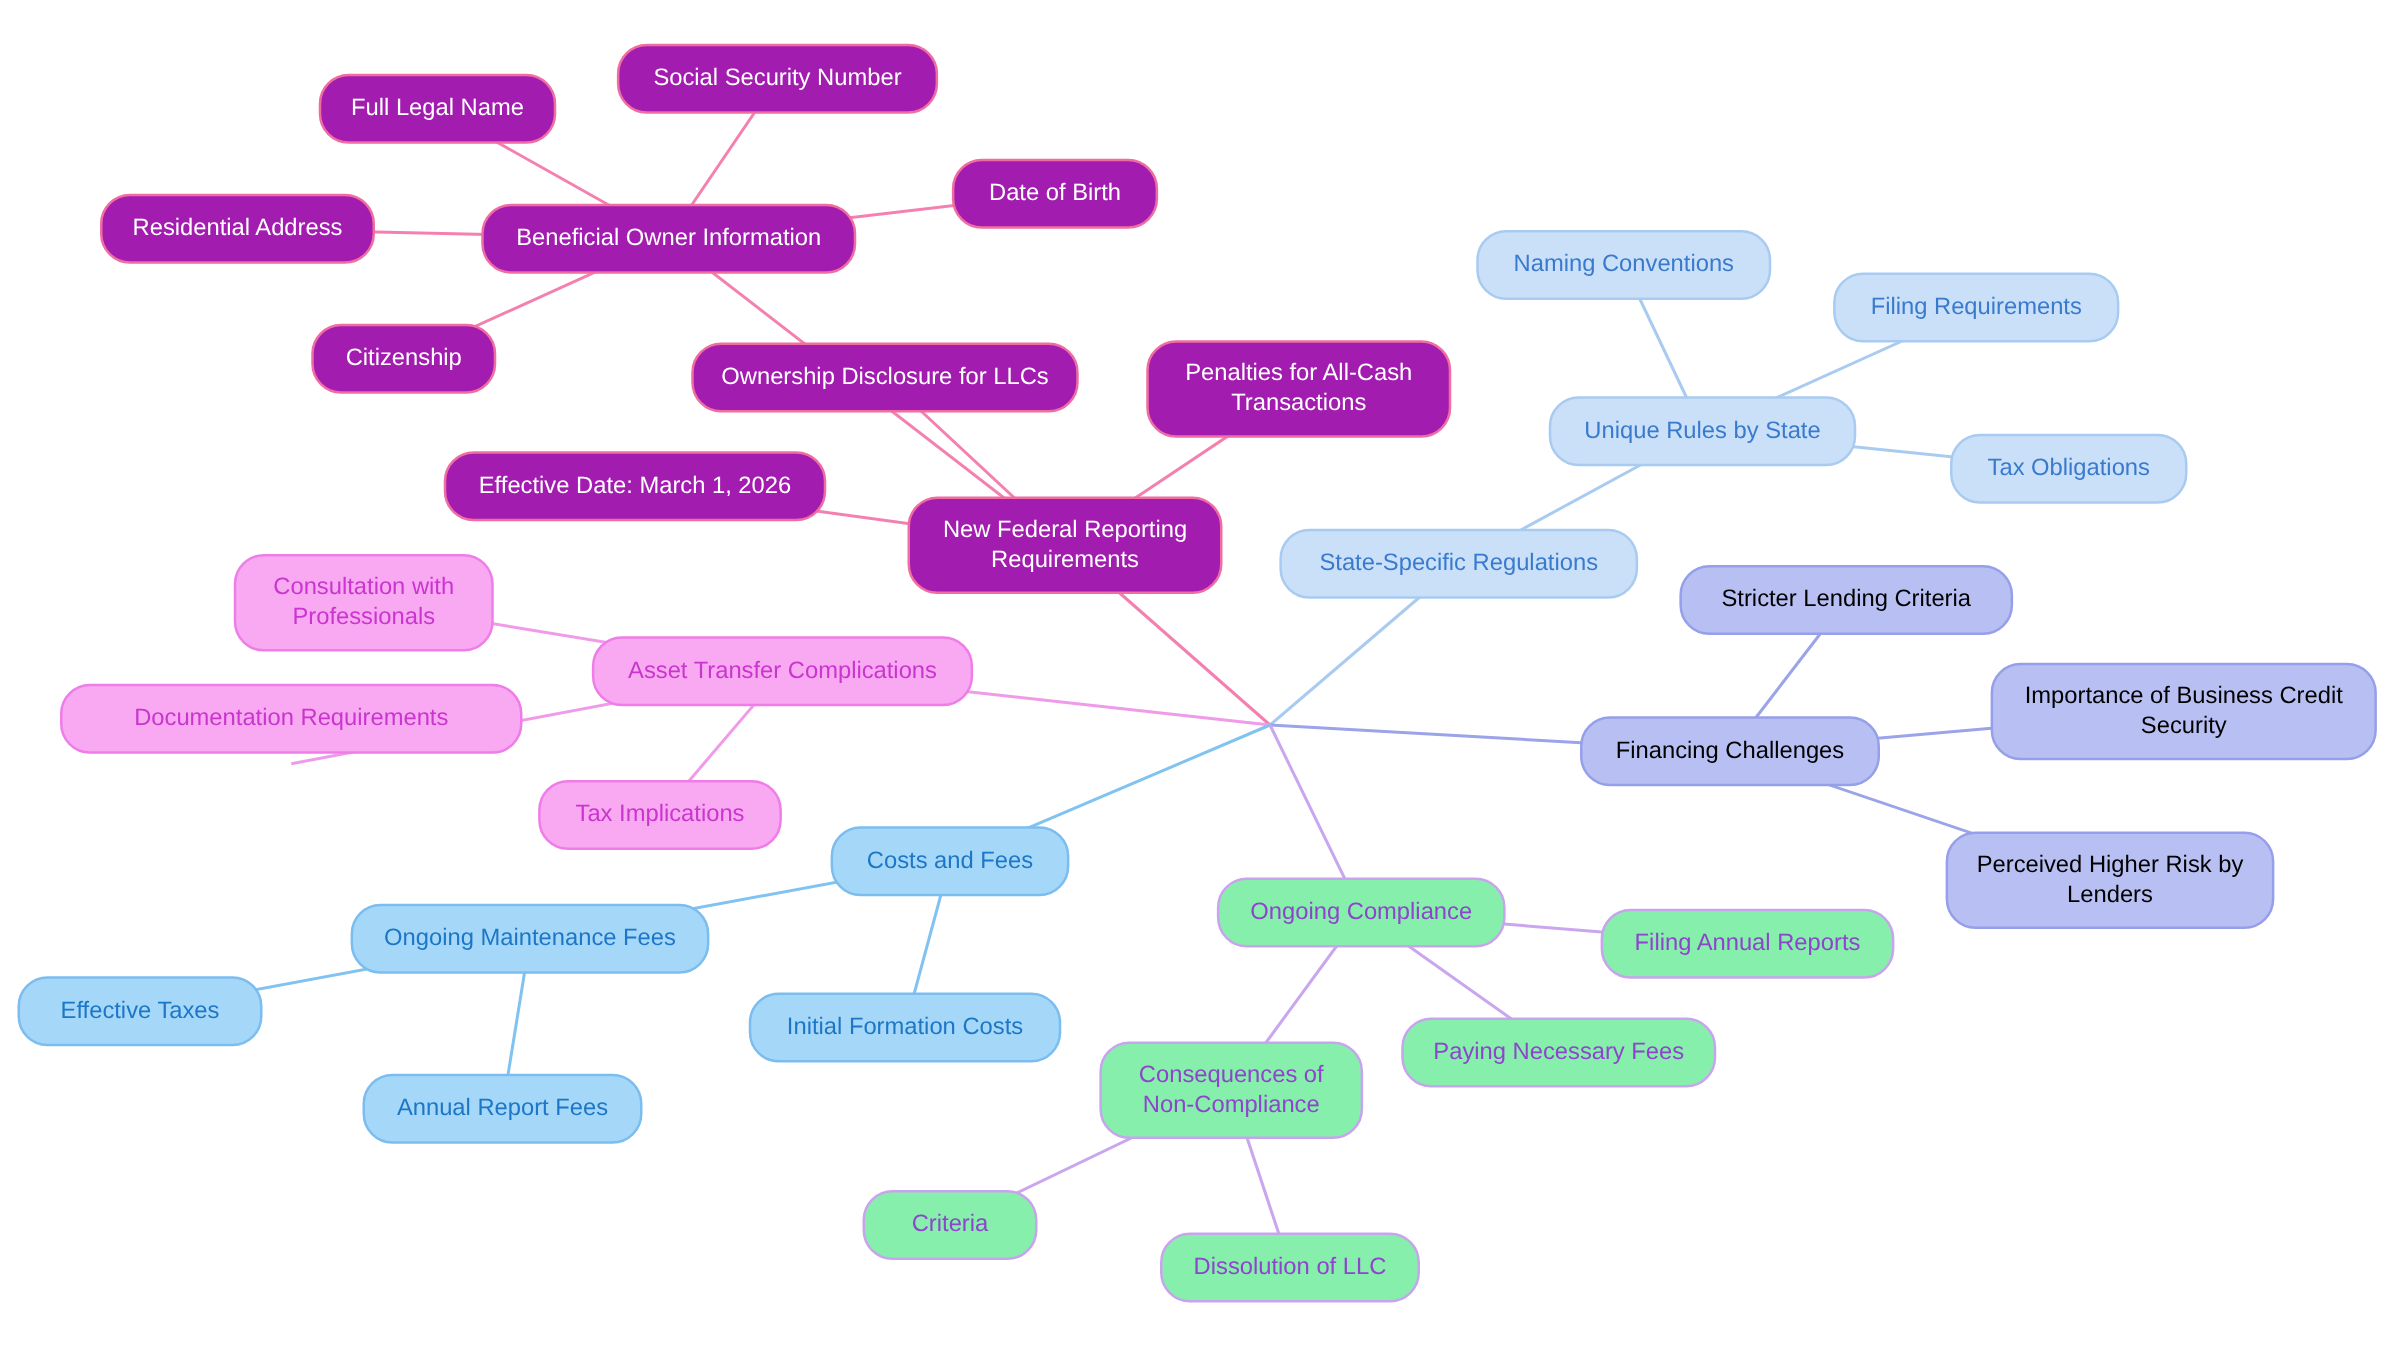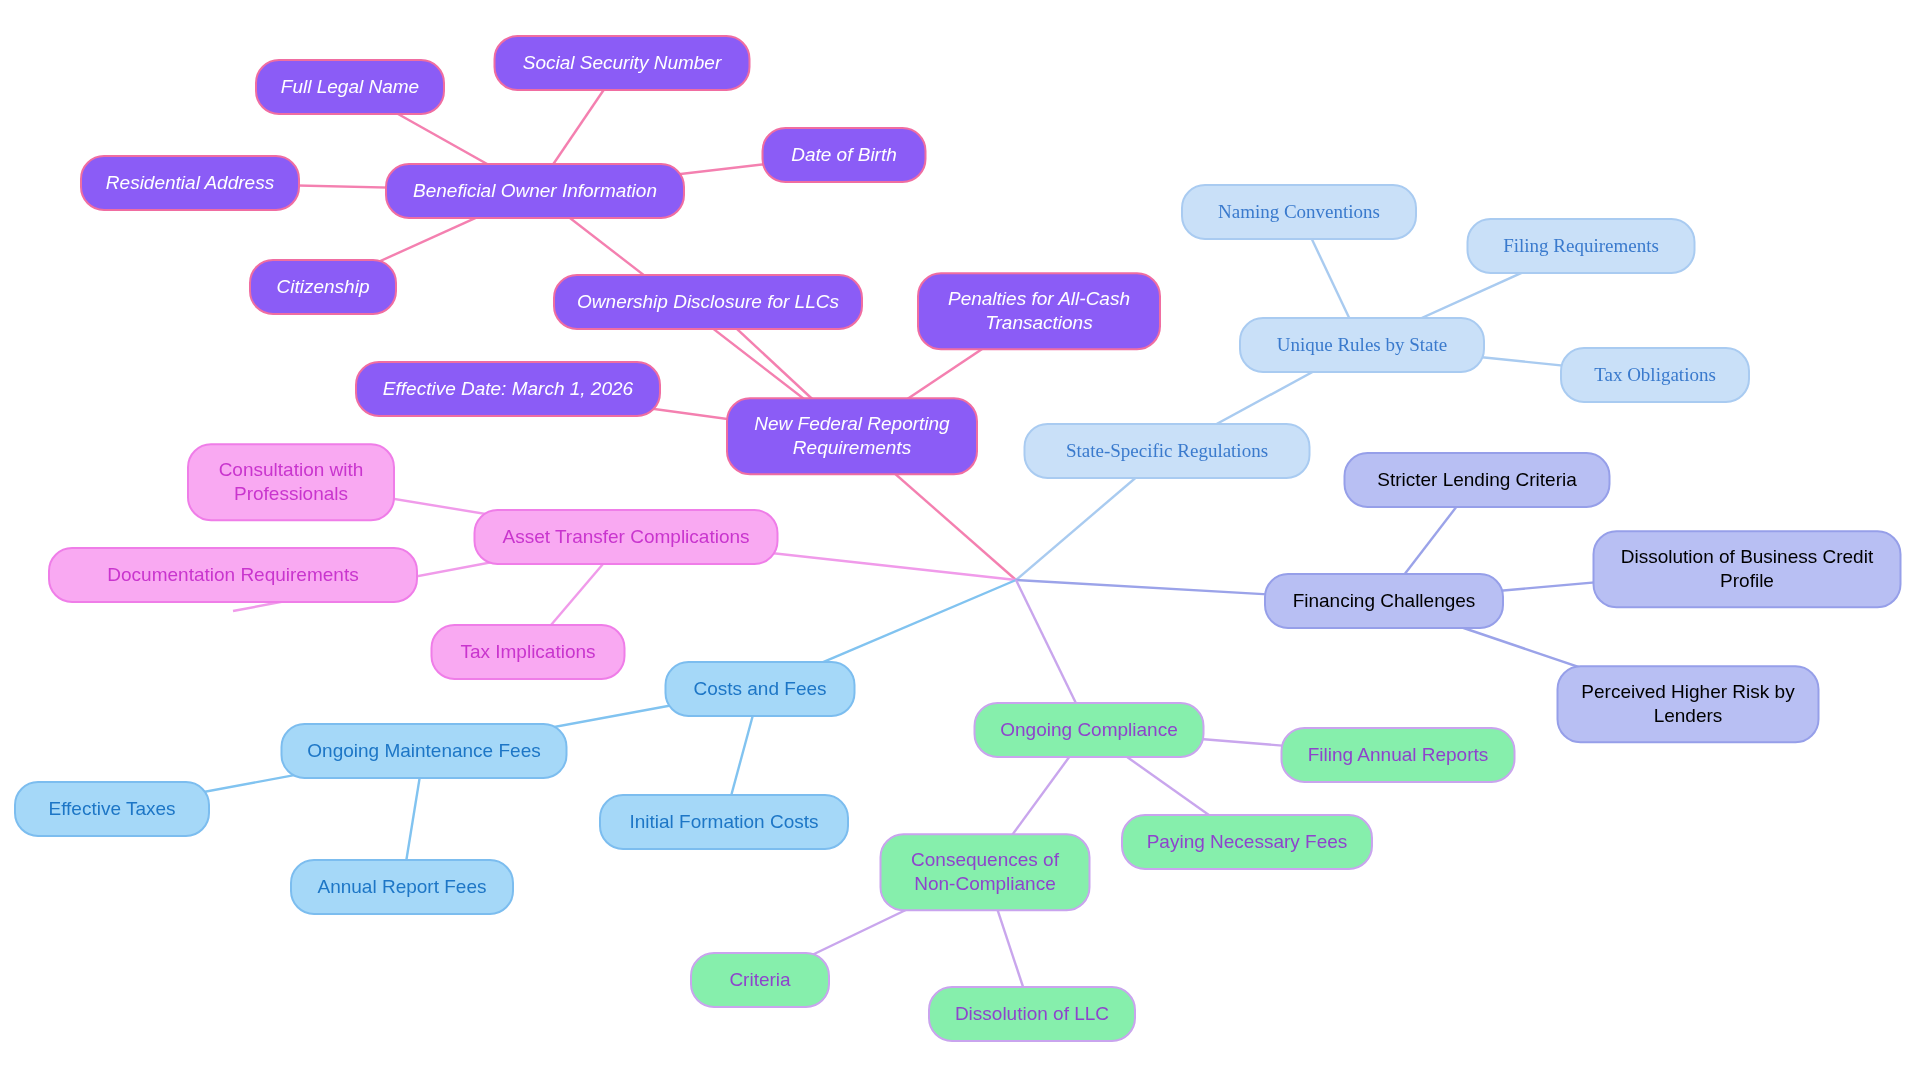--- a/index.html
+++ b/index.html
@@ -23,24 +23,24 @@
     position:absolute; transform:translate(-50%,-50%);
     display:flex; align-items:center; justify-content:center;
     text-align:center; padding:13px 14px; border-radius:24px;
     font-size:19px; line-height:1.25; border:2px solid transparent;
     min-height:56px; cursor:pointer; user-select:none;
   }
   .central {
     background:#16191E; color:#FFFFFF; border:none;
     font-size:20px; border-radius:28px; min-height:78px;
   }
-  .pink       { background:#8b5cf6; border-color:#F06DA1; color:#FFFFFF;font-style:italic; }
+  .pink       { background:#a21caf; border-color:#F06DA1; color:#FFFFFF; }
   .magenta    { background:#F9A9F2; border-color:#EF7DE8; color:#C935CE; }
   .skyblue    { background:#A5D8F8; border-color:#7CBDEF; color:#1D76C6; }
-  .lightblue  { background:#C9E0F8; border-color:#A9CBF1; color:#3A7ACD;font-family:Liberation Serif, serif; }
+  .lightblue  { background:#C9E0F8; border-color:#A9CBF1; color:#3A7ACD; }
   .periwinkle { background:#B8BFF3; border-color:#969FE9; color:#000000; }
   .lavender   { background:#86efac; border-color:#C9A4EE; color:#8E44CC; }
 </style>
 </head>
 <body>
 
 <div class="canvas">
 
   <svg class="edges" width="1920" height="1083" viewBox="0 0 1920 1083">
 
@@ -98,21 +98,21 @@
   <div class="node pink" style="left:323px;top:287px;width:148px">Citizenship</div>
 
   <div class="node lightblue" style="left:1167px;top:451px;width:287px">State-Specific Regulations</div>
   <div class="node lightblue" style="left:1362px;top:345px;width:246px">Unique Rules by State</div>
   <div class="node lightblue" style="left:1299px;top:212px;width:236px">Naming Conventions</div>
   <div class="node lightblue" style="left:1581px;top:246px;width:229px">Filing Requirements</div>
   <div class="node lightblue" style="left:1655px;top:375px;width:190px">Tax Obligations</div>
 
   <div class="node periwinkle" style="left:1384px;top:601px;width:240px">Financing Challenges</div>
   <div class="node periwinkle" style="left:1477px;top:480px;width:267px">Stricter Lending Criteria</div>
-  <div class="node periwinkle" style="left:1747px;top:569px;width:309px">Dissolution of Business Credit Profile</div>
+  <div class="node periwinkle" style="left:1747px;top:569px;width:309px">Importance of Business Credit Security</div>
   <div class="node periwinkle" style="left:1688px;top:704px;width:263px">Perceived Higher Risk by Lenders</div>
 
   <div class="node magenta" style="left:626px;top:537px;width:305px">Asset Transfer Complications</div>
   <div class="node magenta" style="left:291px;top:482px;width:208px">Consultation with Professionals</div>
   <div class="node magenta" style="left:233px;top:575px;width:370px">Documentation Requirements</div>
   <div class="node magenta" style="left:528px;top:652px;width:195px">Tax Implications</div>
 
   <div class="node skyblue" style="left:760px;top:689px;width:191px">Costs and Fees</div>
   <div class="node skyblue" style="left:424px;top:751px;width:287px">Ongoing Maintenance Fees</div>
   <div class="node skyblue" style="left:112px;top:809px;width:196px">Effective Taxes</div>

